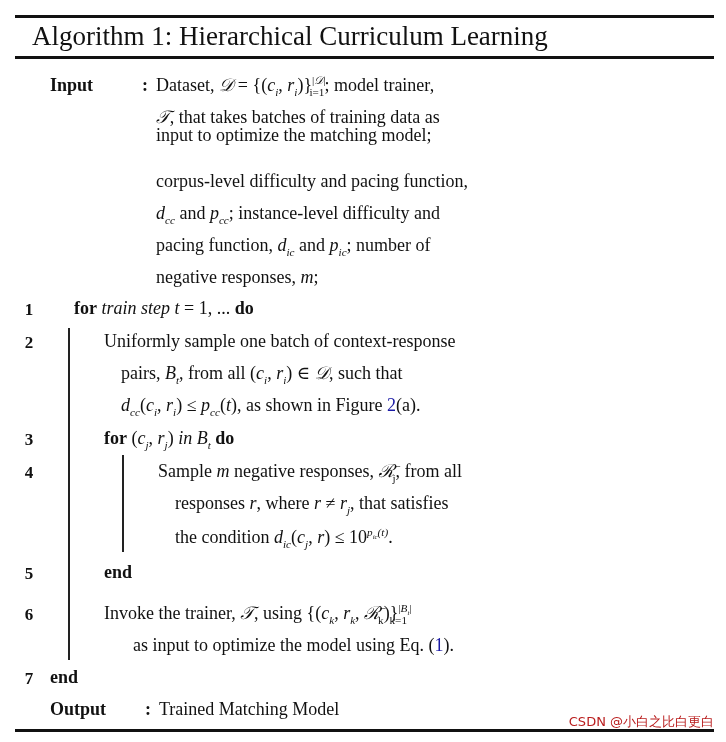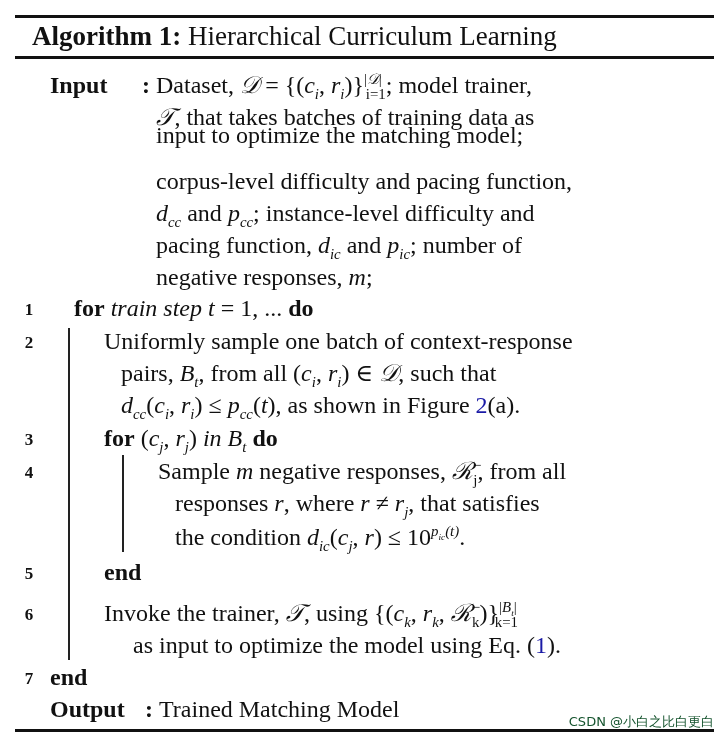--- a/index.html
+++ b/index.html
@@ -3,30 +3,30 @@
 <meta charset="utf-8">
 <style>
   html, body { margin: 0; padding: 0; background: #ffffff; }
   body { width: 726px; height: 742px; position: relative; overflow: hidden;
          font-family: "Liberation Serif", "DejaVu Serif", serif; color: #111; }
   .rule { position: absolute; left: 15px; width: 699px; background: #111; }
   .rule.top { top: 15px; height: 3px; }
   .rule.mid { top: 56px; height: 3px; }
   .rule.bot { top: 729px; height: 3px; }
   .title { position: absolute; left: 32px; top: 19px; font-size: 27px; line-height: 34px; white-space: nowrap; }
-  .title b { font-weight: bold; margin-top: 41px; }
-  .line { position: absolute; font-size: 24px; line-height: 32px; white-space: nowrap; }
+  .title b { font-weight: normal; margin-top: 41px; }
+  .line { position: absolute; font-size: 18px; line-height: 32px; white-space: nowrap; }
   .ln { position: absolute; left: 22px; font-size: 17px; font-weight: bold; width: 14px; text-align: center; }
   .kw { font-weight: bold; }
   .m { font-style: italic; }
   .link { color: #1a1aa6; }
   sub, sup { font-size: 62%; line-height: 0; }
   .vbar { position: absolute; width: 2px; background: #222; }
   .watermark { position: absolute; right: 12px; top: 713px; font-family: "DejaVu Sans", sans-serif;
-               font-size: 13px; color: #14532d; white-space: nowrap; }
+               font-size: 13px; color: #b91c1c; white-space: nowrap; }
   .cal { font-family: "DejaVu Serif", serif; font-style: italic; }
 </style>
 </head>
 <body>
 
 <div class="rule top"></div>
 <div class="title">
   <b>Algorithm 1:</b>
   <span>Hierarchical Curriculum Learning</span>
 </div>

